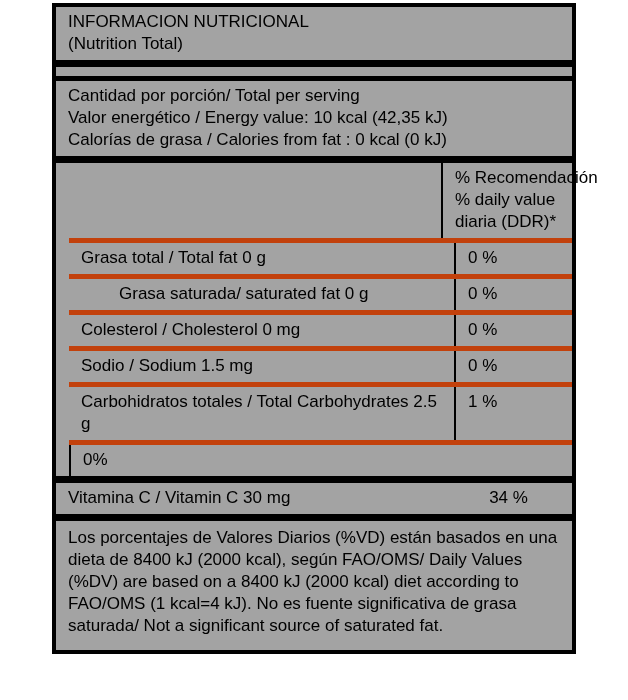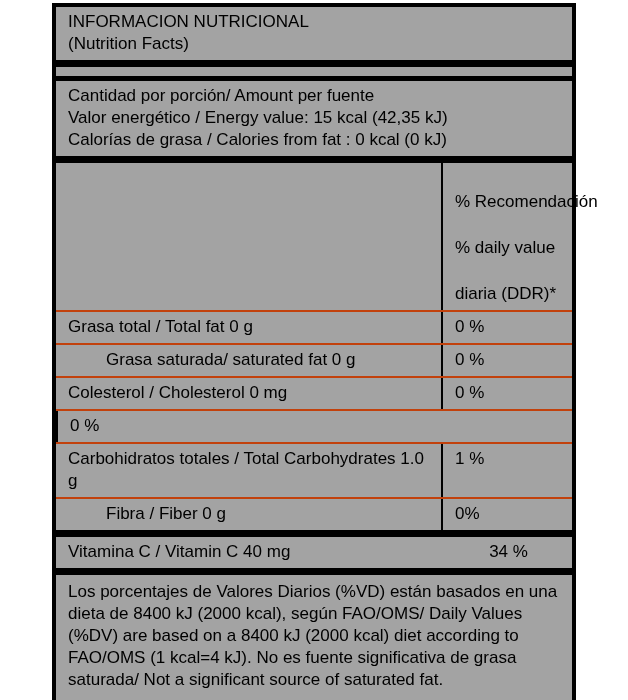--- a/index.html
+++ b/index.html
@@ -28,59 +28,59 @@
   .bar {
     background: #000000;
     width: 100%;
   }
   .bar.thick { height: 7px; }
   .bar.medium { height: 5px; }
   .trow {
     display: flex;
     align-items: stretch;
   }
-  .trow.lined { border-top: 2px solid #c2410c; }
+  .trow.lined { border-top: 5px solid #c2410c; margin-left: 13px; }
   .tname {
     box-sizing: border-box;
     flex: 0 0 385px;
     padding: 4px 8px 5px 12px;
   }
   .tname.indent { padding-left: 50px; }
   .tdv {
     box-sizing: border-box;
     flex: 1 1 auto;
     border-left: 2px solid #000000;
     padding: 4px 8px 5px 12px;
   }
   .trow.novline .tdv { border-left: none; text-align: center; }
-  .thead-cell div { white-space: nowrap; margin-top: 24px; }
+  .thead-cell div { white-space: nowrap; }
   .footnote {
     padding: 6px 12px 13px 12px;
   }
 </style>
 </head>
 <body>
 
 <div class="nutri-label">
 
   <div class="sec">
     <div>INFORMACION NUTRICIONAL</div>
-    <div>(Nutrition Facts)</div>
+    <div>(Nutrition Total)</div>
   </div>
 
   <div class="bar thick"></div>
 
   <div class="sec">
   </div>
 
   <div class="bar medium"></div>
 
   <div class="sec">
-    <div>Cantidad por porción/ Amount per fuente</div>
-    <div>Valor energético / Energy value: 15 kcal (42,35 kJ)</div>
+    <div>Cantidad por porción/ Total per serving</div>
+    <div>Valor energético / Energy value: 10 kcal (42,35 kJ)</div>
     <div>Calorías de grasa / Calories from fat : 0 kcal (0 kJ)</div>
   </div>
 
   <div class="bar thick"></div>
 
   <div class="trow">
     <div class="tname"></div>
     <div class="tdv thead-cell">
       <div>% Recomendación</div>
       <div>% daily value</div>
@@ -97,38 +97,38 @@
     <div class="tname indent">Grasa saturada/ saturated fat  0 g</div>
     <div class="tdv">0 %</div>
   </div>
 
   <div class="trow lined">
     <div class="tname">Colesterol / Cholesterol  0 mg</div>
     <div class="tdv">0 %</div>
   </div>
 
   <div class="trow lined">
+    <div class="tname">Sodio / Sodium 1.5 mg</div>
     <div class="tdv">0 %</div>
   </div>
 
   <div class="trow lined">
-    <div class="tname">Carbohidratos totales / Total Carbohydrates  1.0 g</div>
+    <div class="tname">Carbohidratos totales / Total Carbohydrates  2.5 g</div>
     <div class="tdv">1 %</div>
   </div>
 
   <div class="trow lined">
-    <div class="tname indent">Fibra / Fiber 0 g</div>
     <div class="tdv">0%</div>
   </div>
 
 
   <div class="bar thick"></div>
 
   <div class="trow novline">
-    <div class="tname">Vitamina C / Vitamin C  40 mg</div>
+    <div class="tname">Vitamina C / Vitamin C  30 mg</div>
     <div class="tdv">34 %</div>
   </div>
 
   <div class="bar thick"></div>
 
   <div class="sec footnote">Los porcentajes de Valores Diarios (%VD) están basados en una dieta de 8400 kJ (2000 kcal), según FAO/OMS/ Daily Values (%DV) are based on a 8400 kJ (2000 kcal) diet according to FAO/OMS (1 kcal=4 kJ). No es fuente significativa de grasa saturada/ Not a significant source of saturated fat.</div>
 
 </div>
 
 </body></html>

